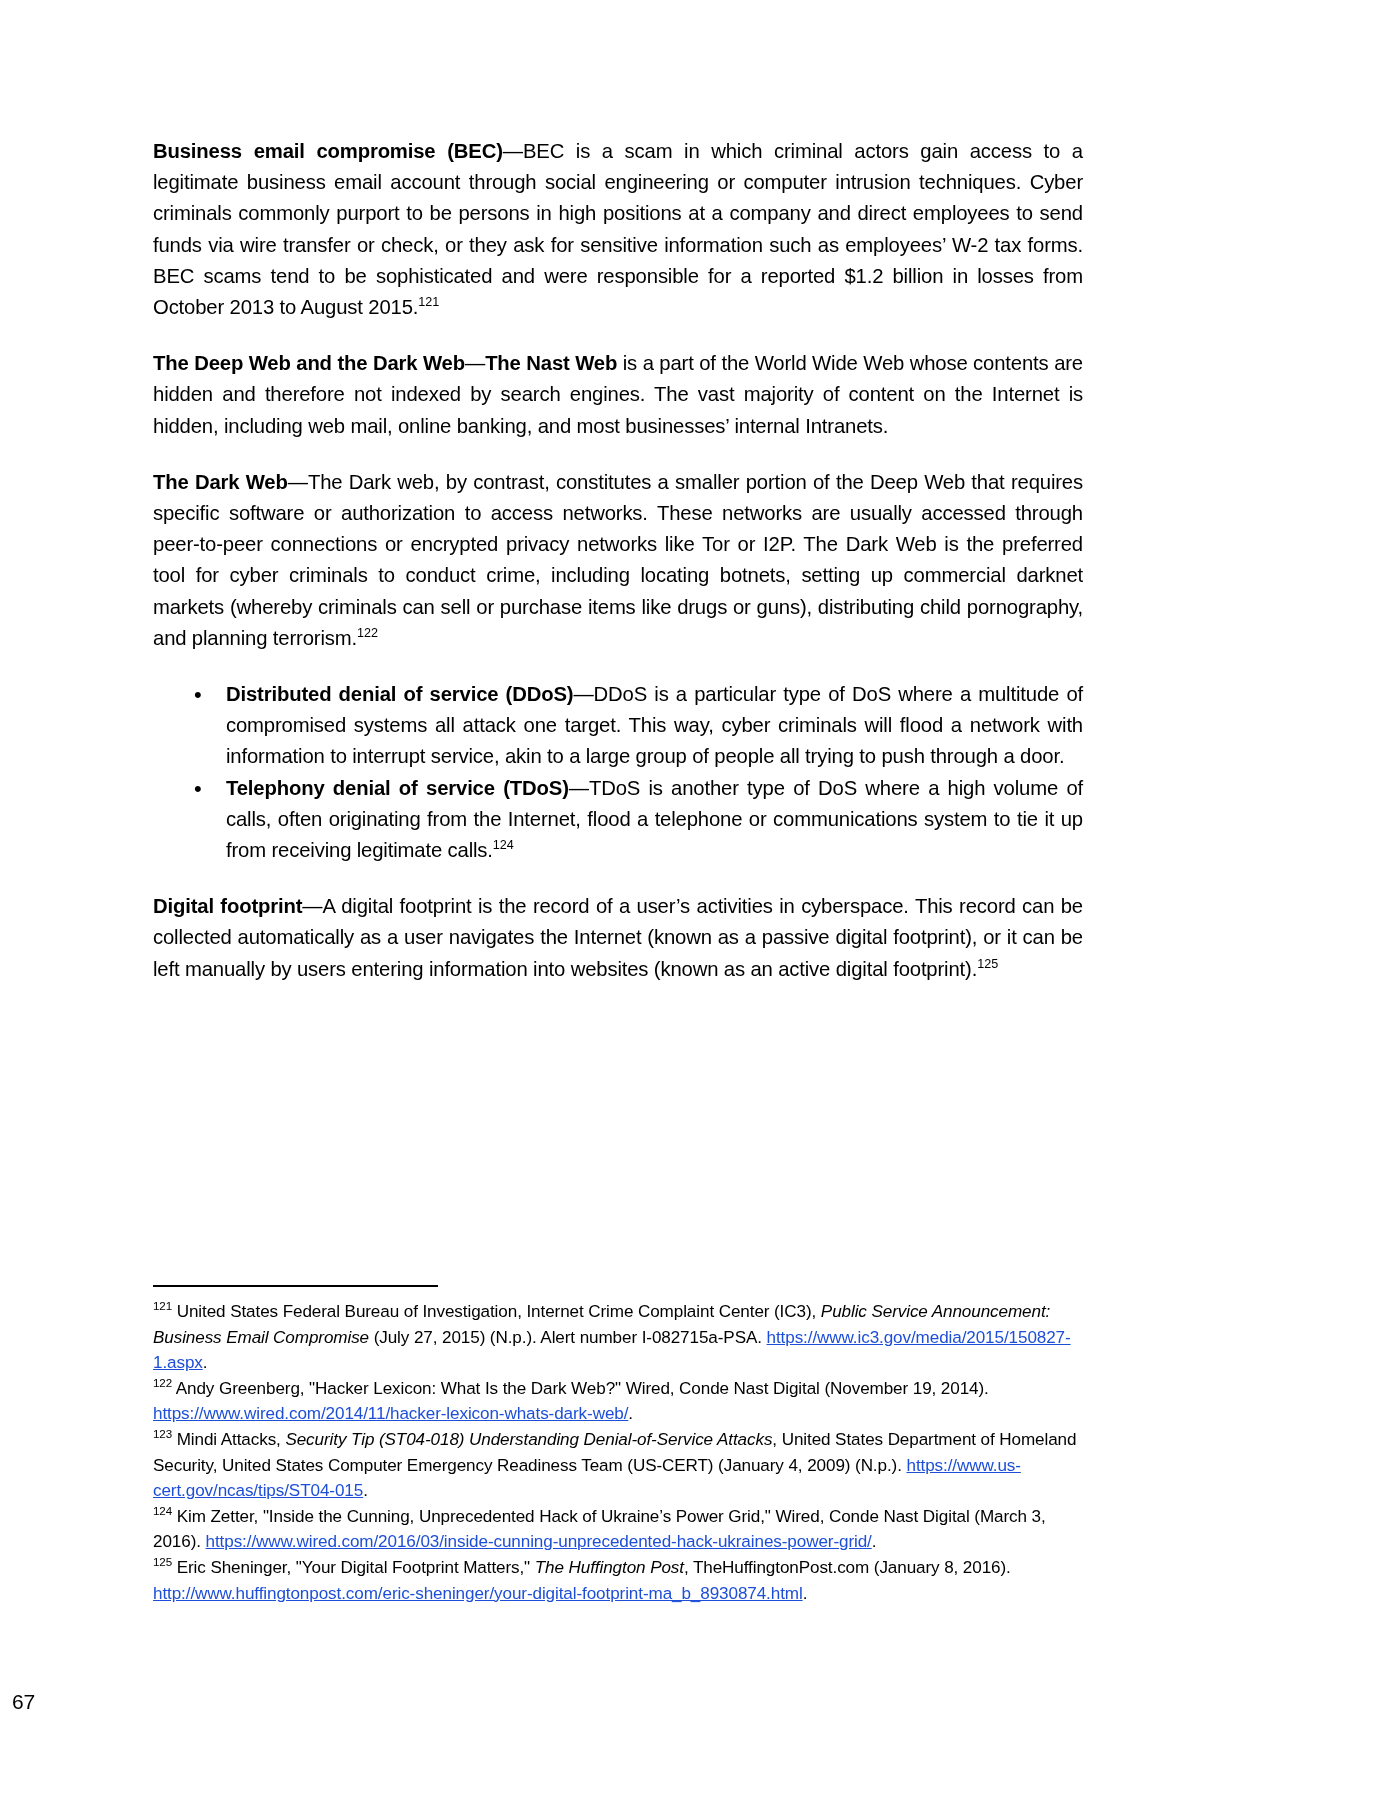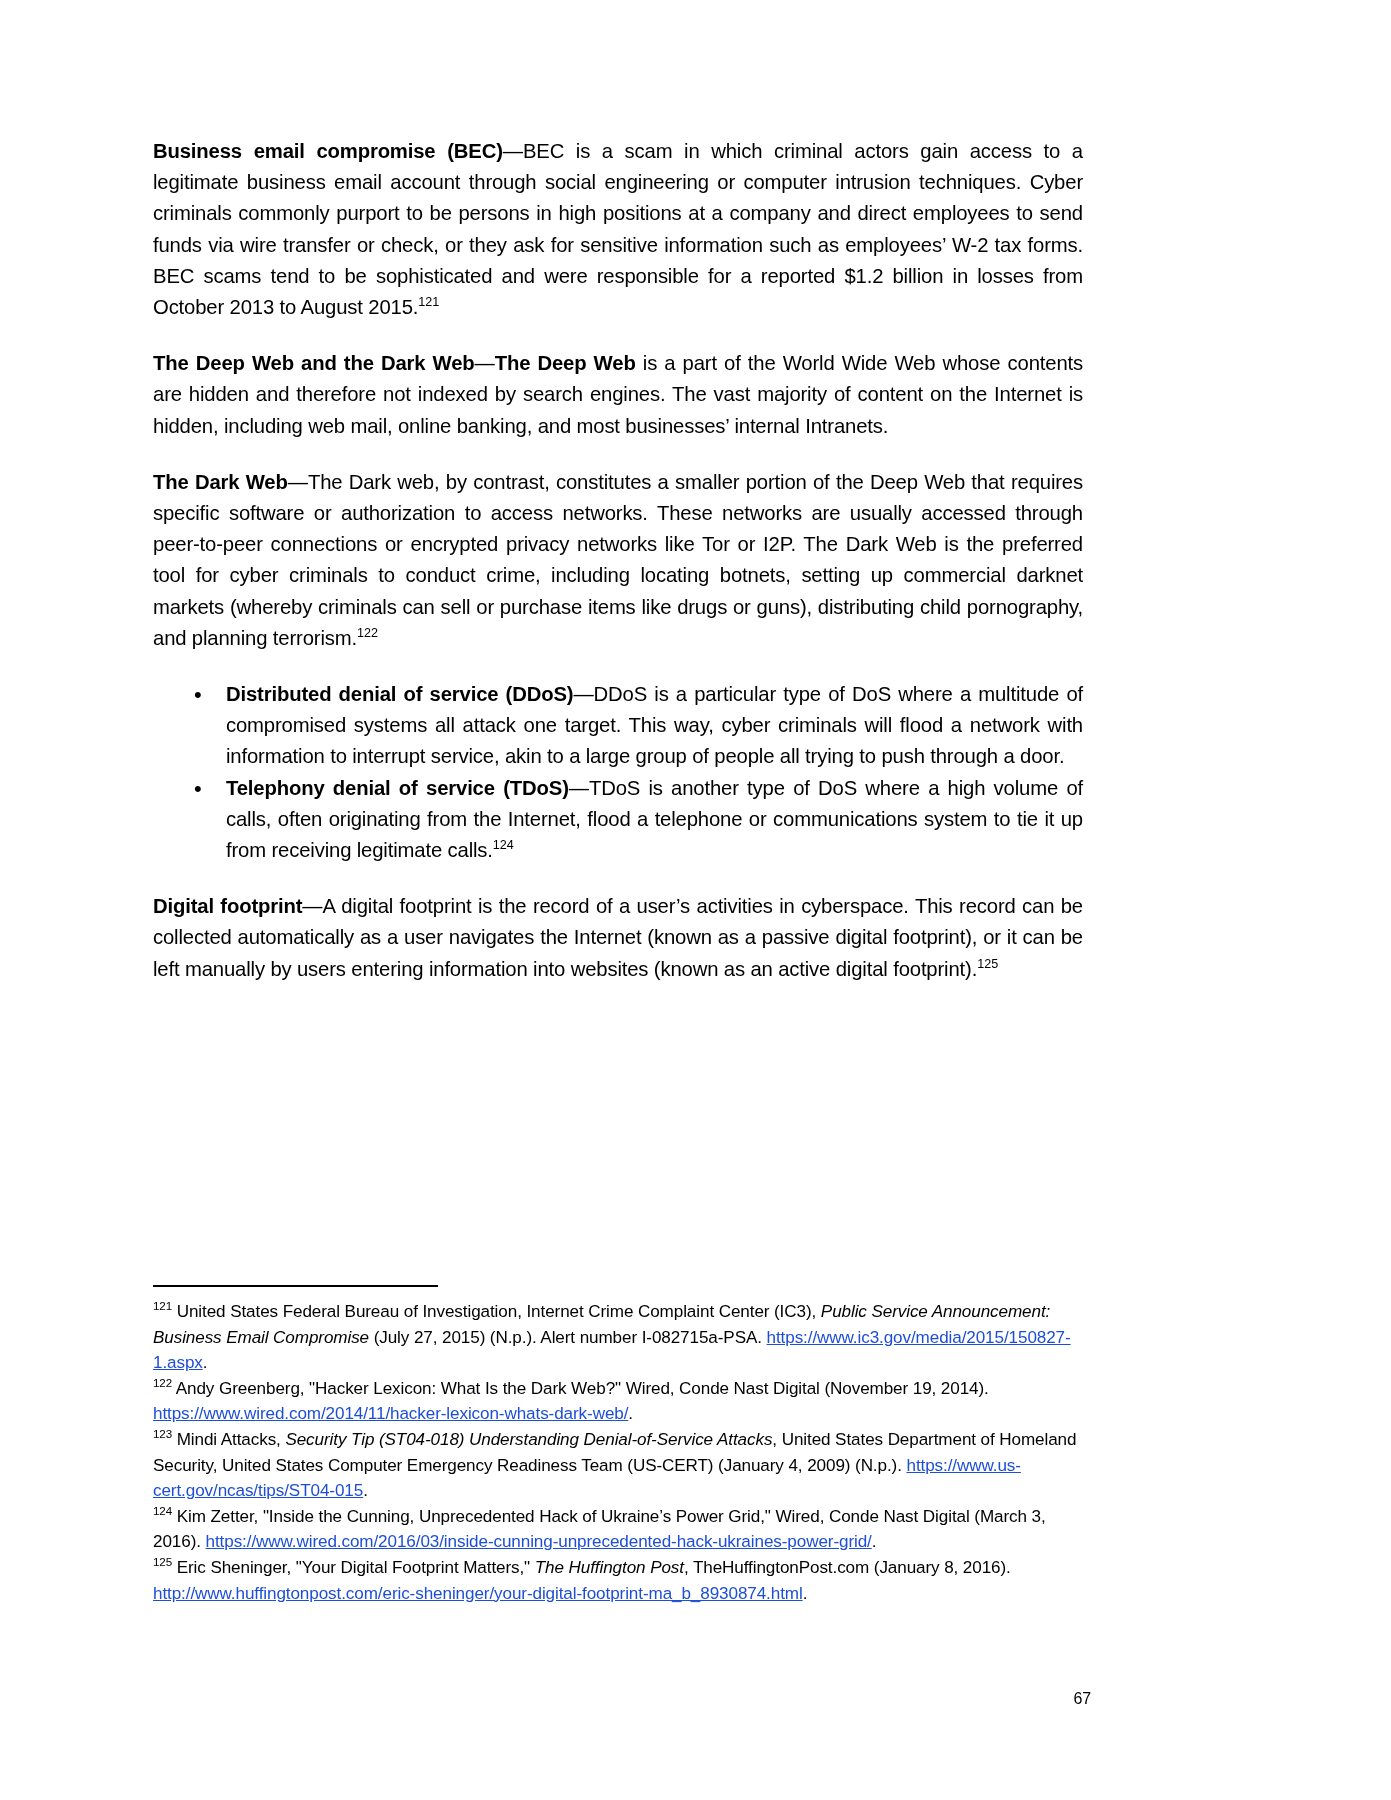--- a/index.html
+++ b/index.html
@@ -91,35 +91,34 @@
   .fn-item i { font-style: italic; }
   a.link {
     color: #1d4ed8;
     text-decoration: underline;
   }
   .page-number {
     position: absolute;
     left: 0;
     top: 1690px;
     width: 1079px;
-    text-align: right;
-    font-size: 16px;
+    font-size: 21px;
     letter-spacing: -0.1px;
   }
 </style>
 </head>
 <body>
 
 <div class="page">
 
   <div class="content">
 
     <p class="body-par"><b>Business email compromise (BEC)</b><span>—</span><span>BEC is a scam in which criminal actors gain access to a legitimate business email account through social engineering or computer intrusion techniques. Cyber criminals commonly purport to be persons in high positions at a company and direct employees to send funds via wire transfer or check, or they ask for sensitive information such as employees’ W-2 tax forms. BEC scams tend to be sophisticated and were responsible for a reported $1.2 billion in losses from October 2013 to August 2015.</span><sup class="fn">121</sup></p>
 
-    <p class="body-par"><b>The Deep Web and the Dark Web</b><span>—</span><b>The Deep Web</b><span> is a part of the World Wide Web whose contents are hidden and therefore not indexed by search engines. The vast majority of content on the Internet is hidden, including web mail, online banking, and most businesses’ internal Intranets.</span></p>
+    <p class="body-par"><b>The Deep Web and the Dark Web</b><span>—</span><b>The Nast Web</b><span> is a part of the World Wide Web whose contents are hidden and therefore not indexed by search engines. The vast majority of content on the Internet is hidden, including web mail, online banking, and most businesses’ internal Intranets.</span></p>
 
     <p class="body-par"><b>The Dark Web</b><span>—</span><span>The Dark web, by contrast, constitutes a smaller portion of the Deep Web that requires specific software or authorization to access networks. These networks are usually accessed through peer-to-peer connections or encrypted privacy networks like Tor or I2P. The Dark Web is the preferred tool for cyber criminals to conduct crime, including locating botnets, setting up commercial darknet markets (whereby criminals can sell or purchase items like drugs or guns), distributing child pornography, and planning terrorism.</span><sup class="fn">122</sup></p>
 
 
     <ul class="bullets">
       <li><span class="dot">•</span><b>Distributed denial of service (DDoS)</b><span>—</span><span>DDoS is a particular type of DoS where a multitude of compromised systems all attack one target. This way, cyber criminals will flood a network with information to interrupt service, akin to a large group of people all trying to push through a door.</span></li>
       <li><span class="dot">•</span><b>Telephony denial of service (TDoS)</b><span>—</span><span>TDoS is another type of DoS where a high volume of calls, often originating from the Internet, flood a telephone or communications system to tie it up from receiving legitimate calls.</span><sup class="fn">124</sup></li>
     </ul>
 
     <p class="body-par"><b>Digital footprint</b><span>—</span><span>A digital footprint is the record of a user’s activities in cyberspace. This record can be collected automatically as a user navigates the Internet (known as a passive digital footprint), or it can be left manually by users entering information into websites (known as an active digital footprint).</span><sup class="fn">125</sup></p>

